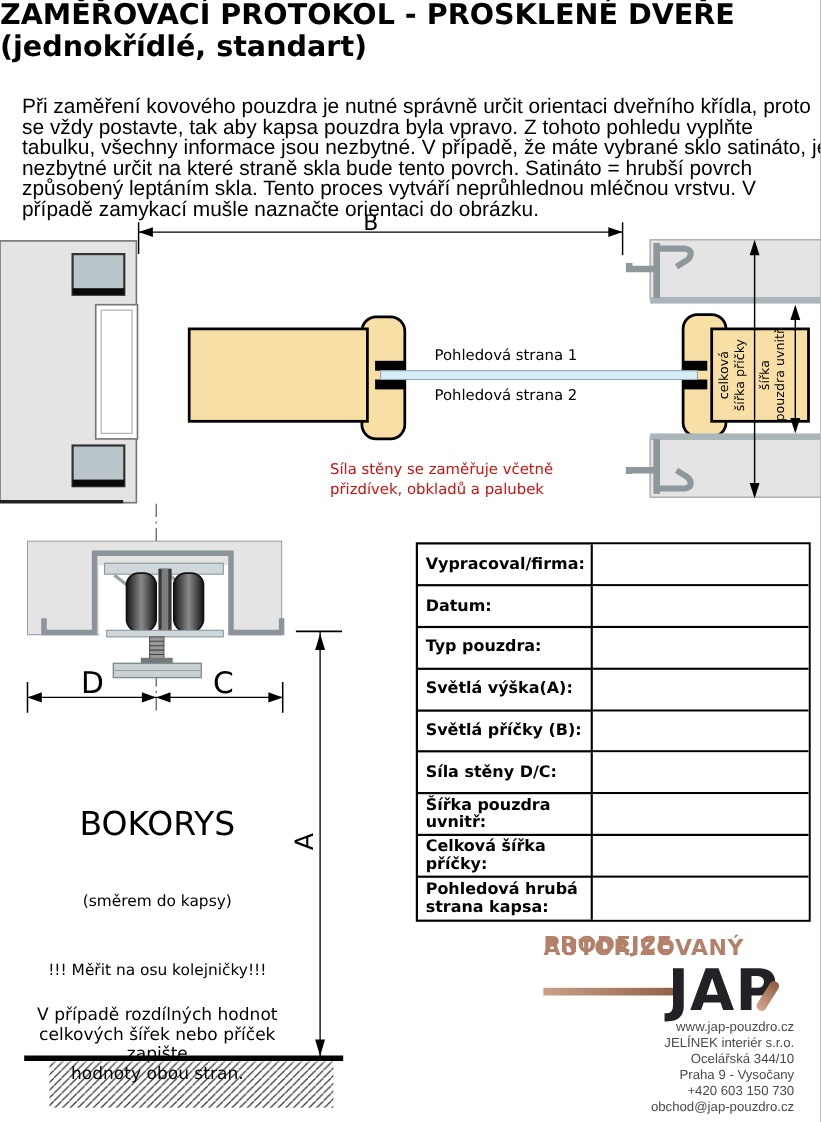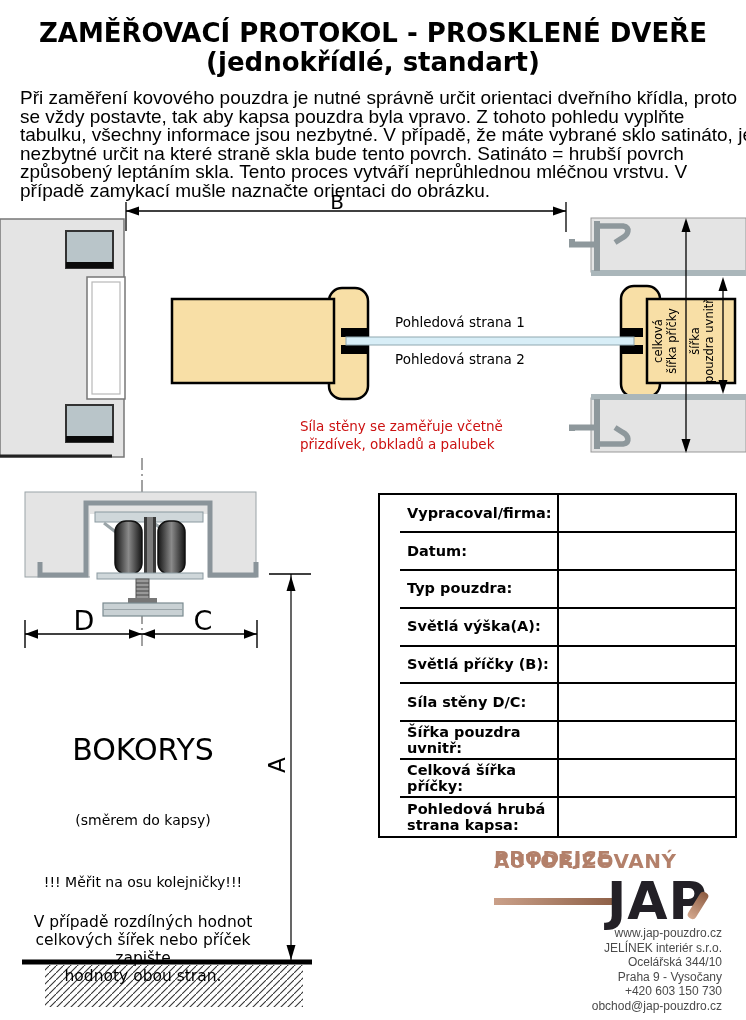--- a/index.html
+++ b/index.html
@@ -2,40 +2,40 @@
 <html><head>
 <meta charset="utf-8">
 <style>
   html,body{margin:0;padding:0;background:#888;}
   .page{
     position:relative;width:746px;height:1020px;background:#fff;
     margin:0 auto;overflow:hidden;
     font-family:"DejaVu Sans",sans-serif;color:#000;
   }
   .title{
-    position:absolute;top:19px;left:0;width:746px;text-align:center;
+    position:absolute;top:0;left:0;width:746px;text-align:left;
     font-weight:bold;font-size:26px;line-height:29px;
     font-family:"DejaVu Sans",sans-serif;
   }
   .intro{
     position:absolute;top:77px;left:8px;width:734px;
     font-family:"Liberation Sans",sans-serif;
     font-size:19px;line-height:18.6px;margin:12px;
   }
   svg{position:absolute;display:block;}
   .plan-svg{left:0;top:195px;}
   .bokorys-svg{left:0;top:455px;}
   .bk-block{position:absolute;left:15px;top:733px;width:256px;text-align:center;}
   .bk-title{font-size:30px;line-height:34px;font-weight:400;}
   .bk-sub{font-size:14px;line-height:18px;margin-top:44px;}
   .bk-note{margin-top:22px;font-size:15.5px;line-height:18px;}
   .form-table{
     position:absolute;left:378px;top:493px;width:359px;height:345px;
     box-sizing:border-box;border:2.5px solid #000;
-    display:grid;grid-template-columns:159px 1fr;grid-auto-rows:1fr;padding-left:20px;
+    display:grid;grid-template-columns:159px 1fr;grid-auto-rows:1fr;
   }
   .form-table .lbl{
     box-sizing:border-box;border-right:2.5px solid #000;border-bottom:2.5px solid #000;
     display:flex;align-items:center;padding:1px 3px 1px 7px;
     font-weight:bold;font-size:14.5px;line-height:16.5px;
   }
   .form-table .val{
     box-sizing:border-box;border-bottom:2.5px solid #000;background:#fff;
   }
   .form-table .last{border-bottom:none;}

